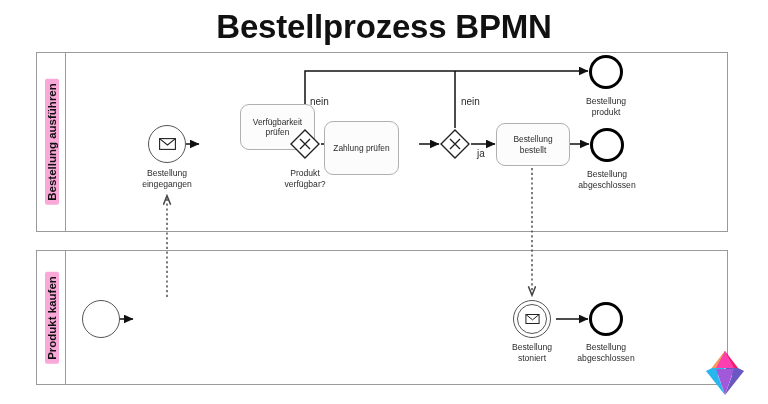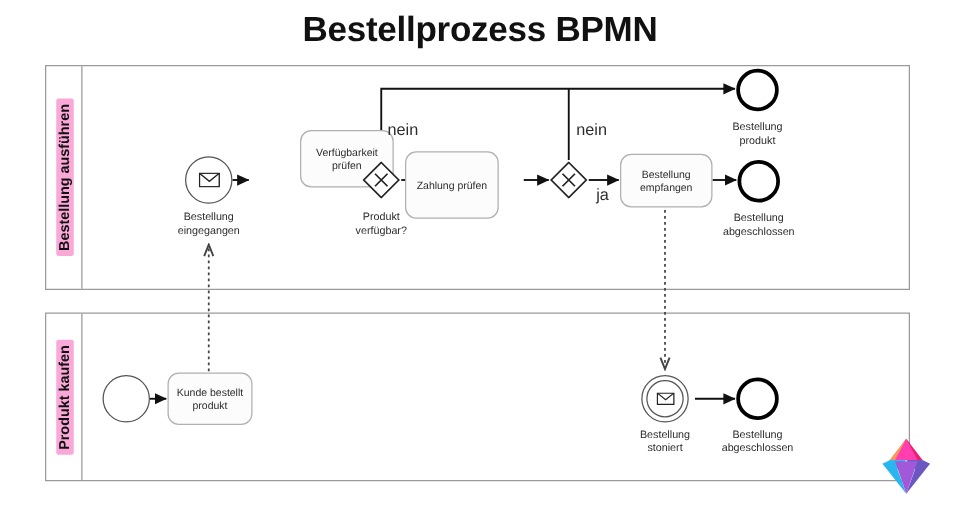--- a/index.html
+++ b/index.html
@@ -20,21 +20,21 @@
     left: 0; top: 0;
     width: 768px;
     height: 404px;
   }
   #title {
     position: absolute;
     left: 0;
     top: 8px;
     width: 768px;
     text-align: center;
-    font-size: 28px;
+    font-size: 33px;
     font-weight: bold;
     letter-spacing: -0.2px;
     color: #111111;
   }
   .pool {
     position: absolute;
     border: 1px solid #9a9a9a;
     background: #ffffff;
     box-sizing: border-box;
   }
@@ -126,21 +126,21 @@
   .node-label {
     position: absolute;
     text-align: center;
     font-size: 8.6px;
     line-height: 1.3;
     color: #2c2c2c;
     white-space: nowrap;
   }
   .flow-label {
     position: absolute;
-    font-size: 13px;
+    font-size: 10px;
     color: #2c2c2c;
     white-space: nowrap;
   }
   #logo {
     position: absolute;
     left: 702px;
     top: 349px;
     width: 46px;
     height: 48px;
   }
@@ -249,44 +249,38 @@
       <polygon points="15,1 29,15 15,29 1,15" fill="#ffffff" stroke="#222222" stroke-width="1.4"></polygon>
       <path d="M10,10 L20,20 M20,10 L10,20" stroke="#222222" stroke-width="1.4" fill="none"></path>
     </svg>
   </div>
   <div class="flow-label" style="left:477px; top:148px;">ja</div>
   <div class="flow-label" style="left:461px; top:96px;">nein</div>
 
   <div class="node task" style="left:496px; top:123px; width:74px; height:43px;">
     <div>
       <div>Bestellung</div>
-      <div>empfangen</div>
+      <div>bestellt</div>
     </div>
   </div>
 
   <div class="node event end-thick" style="left:589px; top:55px; width:34px; height:34px;"></div>
   <div class="node-label" style="left:556px; top:96px; width:100px;">
     <div>Bestellung</div>
     <div>produkt</div>
   </div>
 
   <div class="node event end-thick" style="left:590px; top:128px; width:34px; height:34px;"></div>
   <div class="node-label" style="left:552px; top:169px; width:110px;">
     <div>Bestellung</div>
     <div>abgeschlossen</div>
   </div>
 
   <div class="node event start-thin" style="left:82px; top:300px; width:38px; height:38px;"></div>
 
-  <div class="node task" style="left:134px; top:298px; width:68px; height:42px;">
-    <div>
-      <div>Kunde bestellt</div>
-      <div>produkt</div>
-    </div>
-  </div>
 
   <div class="node event inter" style="left:513px; top:300px; width:38px; height:38px;">
     <div class="inner-ring">
       <svg class="env" viewBox="0 0 17 12" xmlns="http://www.w3.org/2000/svg" style="width:15px;height:10px;">
         <rect x="0.6" y="0.6" width="15.8" height="10.8" fill="none" stroke="#222" stroke-width="1.2"></rect>
         <path d="M0.6,0.6 L8.5,7 L16.4,0.6" fill="none" stroke="#222" stroke-width="1.2"></path>
       </svg>
     </div>
   </div>
   <div class="node-label" style="left:482px; top:342px; width:100px;">

